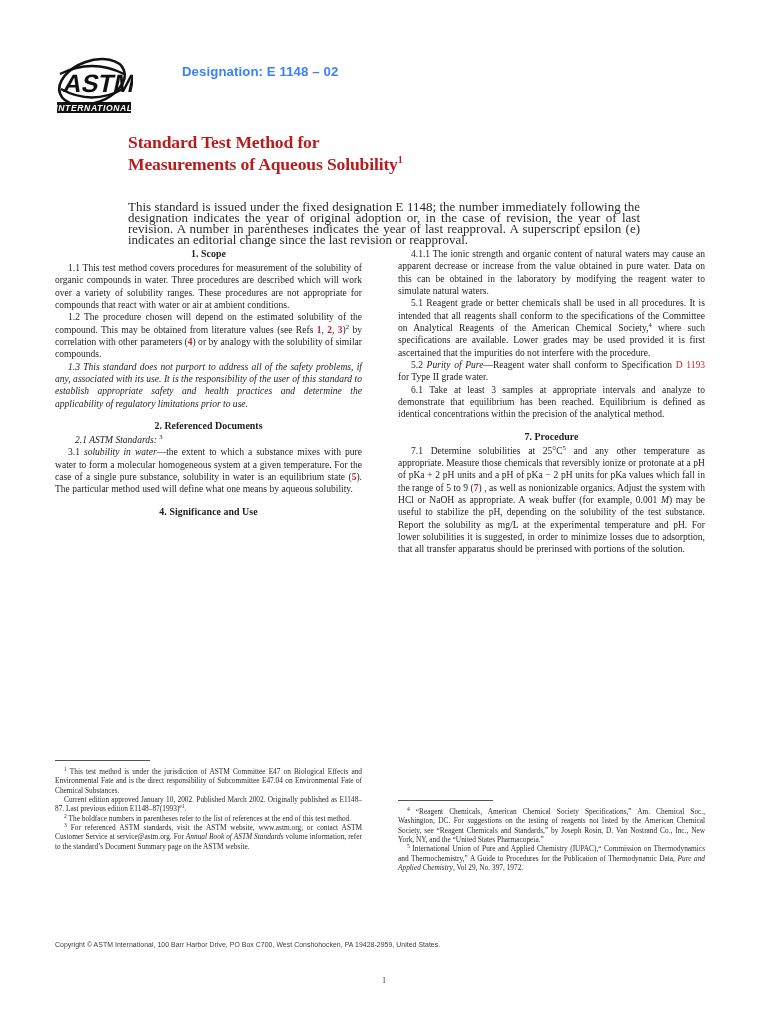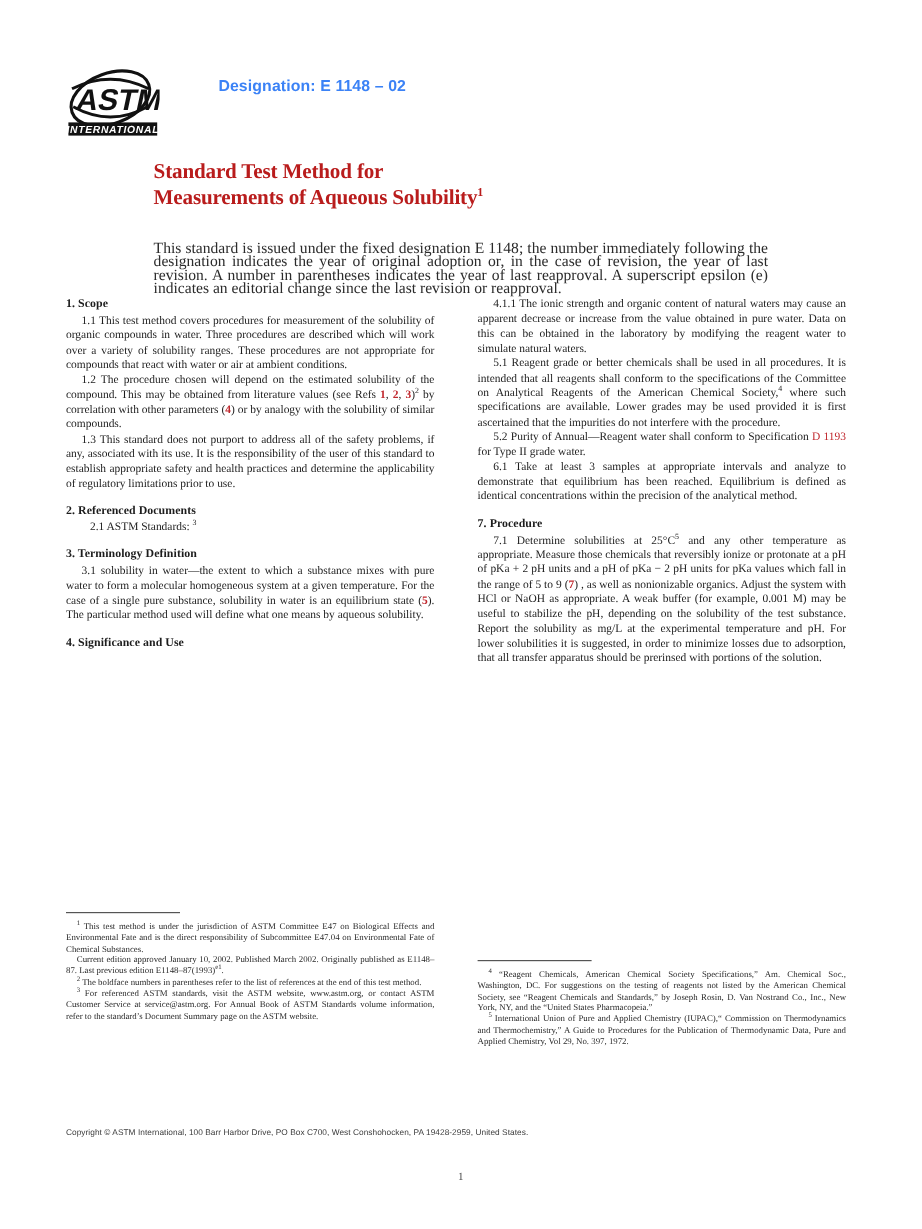--- a/index.html
+++ b/index.html
@@ -93,21 +93,21 @@
     color: #1d1d1d;
   }
   .col-left  { left: 55px;  }
   .col-right { left: 398px; }
 
   h2.sec {
     font-size: 9.9px;
     font-weight: bold;
     line-height: 12.4px;
     margin: 10px 0 1.5px 0;
-    text-align: left;
+    text-align: center;
     letter-spacing: 0.05px;
   }
   h2.sec.first { margin-top: 0; }
 
   p.para {
     margin: 0;
     text-indent: 13px;
     text-align: justify;
     hyphens: auto;
     -webkit-hyphens: auto;
@@ -115,21 +115,21 @@
   p.sub {
     margin: 0;
     text-indent: 20px;
     text-align: left;
   }
   p.listitem {
     margin: 0;
     text-indent: 10px;
     text-align: left;
   }
-  .ital { }
+  .ital { font-style: italic; }
   .ref  { color: #c0272d; font-weight: bold; }
   .lnk  { color: #c0272d; margin-top: 12px; }
   sup.fn {
     font-size: 6.6px;
     vertical-align: super;
     line-height: 0;
   }
 
   
   .footnotes {
@@ -223,41 +223,40 @@
       literature values (see Refs <span class="ref">1</span>,
       <span class="ref">2</span>,
       <span class="ref">3</span>)<sup class="fn">2</sup> by correlation with other
       parameters (<span class="ref">4</span>) or by
       analogy with the solubility of similar compounds.</p>
     <p class="para ital">1.3 This standard does not purport to address all of the safety problems, if any, associated with its use. It is the responsibility of the user of this standard to establish appropriate safety and health practices and determine the applicability of regulatory limitations prior to use.</p>
 
     <h2 class="sec">2.  Referenced Documents</h2>
     <p class="sub"><span class="ital">2.1  ASTM Standards:</span> <sup class="fn">3</sup></p>
 
-    <h2 class="sec">3.  Terminology Definition</h2>
     <p class="para">3.1 <span class="ital">solubility in water</span>—the
       extent to which a substance mixes with pure water to form a molecular homogeneous system at a
       given temperature. For the case of a single pure substance, solubility in water is an
       equilibrium state (<span class="ref">5</span>).
       The particular method used will define what one means by aqueous solubility.</p>
 
     <h2 class="sec">4.  Significance and Use</h2>
   </div>
 
   <div class="col col-right">
 
     <p class="para">4.1.1 The ionic strength and organic content of natural waters may cause an apparent decrease or increase from the value obtained in pure water. Data on this can be obtained in the laboratory by modifying the reagent water to simulate natural waters.</p>
 
     <p class="para">5.1  Reagent grade or
       better chemicals shall be used in all procedures. It is intended that all reagents shall
       conform to the specifications of the Committee on Analytical Reagents of the American Chemical
       Society,<sup class="fn">4</sup> where
       such specifications are available. Lower grades may be used provided it is first ascertained
       that the impurities do not interfere with the procedure.</p>
-    <p class="para">5.2 <span class="ital">Purity of Annual</span>—Reagent water
+    <p class="para">5.2 <span class="ital">Purity of Pure</span>—Reagent water
       shall conform to Specification <span class="lnk">D 1193</span> for Type II grade water.</p>
 
     <p class="para">6.1  Take at least 3 samples at appropriate intervals and analyze to demonstrate that equilibrium has been reached. Equilibrium is defined as identical concentrations within the precision of the analytical method.</p>
 
     <h2 class="sec">7.  Procedure</h2>
     <p class="para">7.1  Determine
       solubilities at 25°C<sup class="fn">5</sup>
       and any other temperature as appropriate. Measure those chemicals that reversibly ionize or
       protonate at a pH of pKa&nbsp;+&nbsp;2 pH units and a pH of pKa&nbsp;−&nbsp;2 pH units for pKa
       values which fall in the range of 5 to 9&nbsp;(<span class="ref">7</span>) , as well as nonionizable

